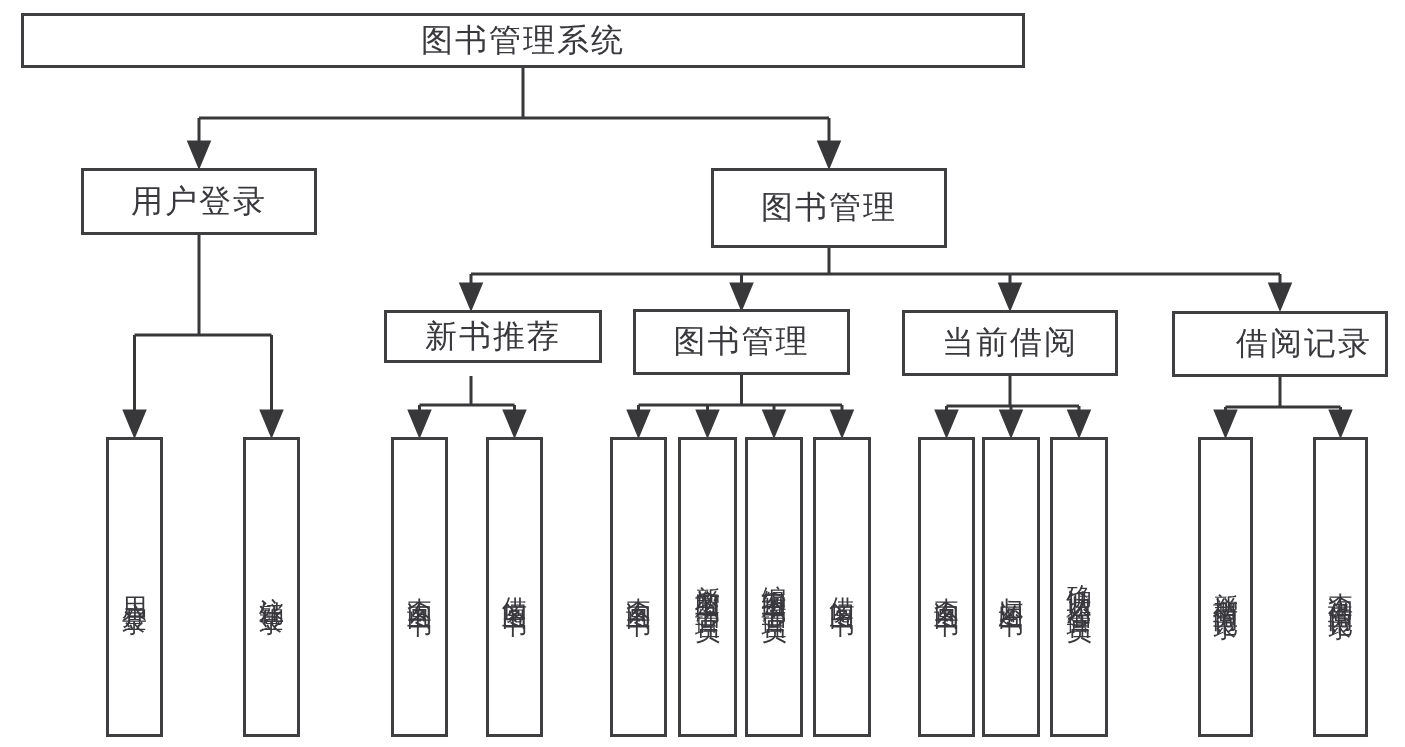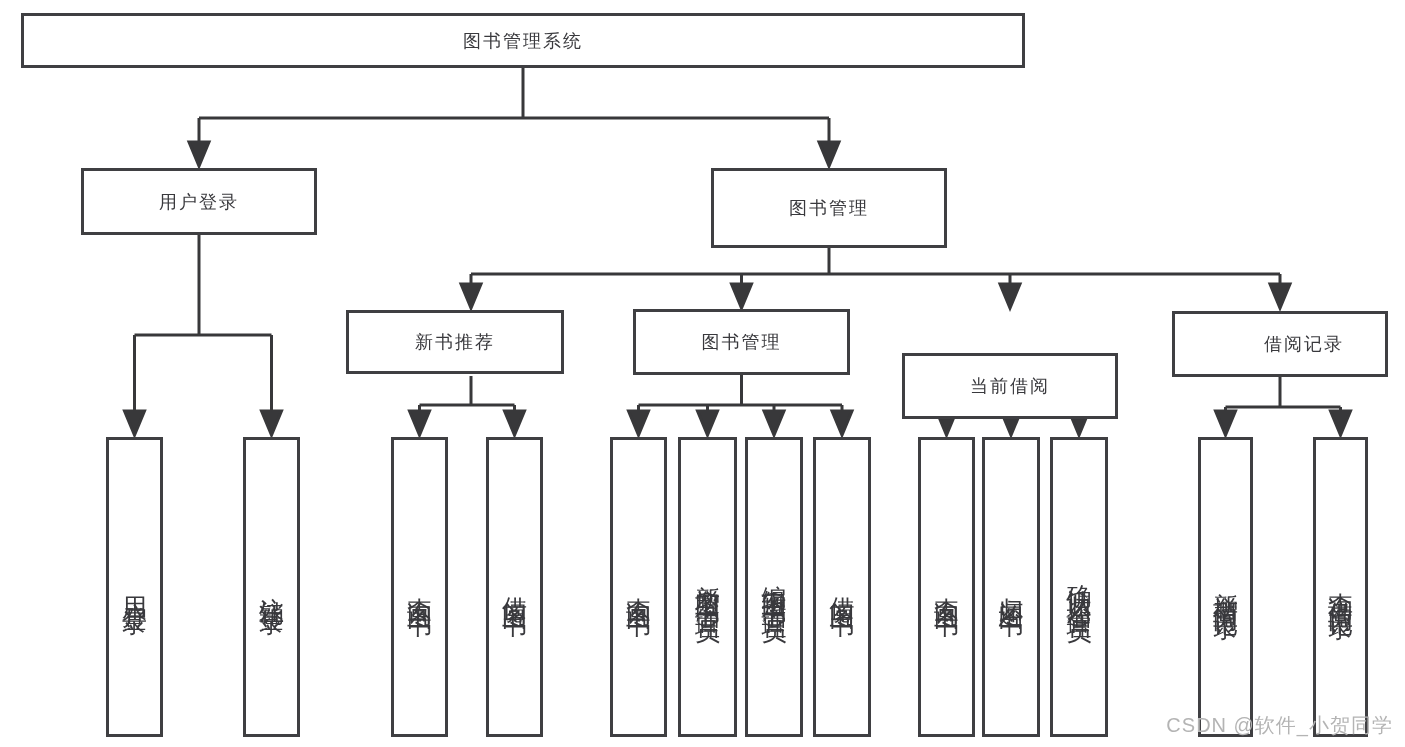--- a/index.html
+++ b/index.html
@@ -13,21 +13,21 @@
     overflow: hidden;
   }
   svg.wires { position: absolute; left: 0; top: 0; width: 1405px; height: 747px; }
   .hbox {
     position: absolute;
     border: 3px solid #3f3f42;
     background: #ffffff;
     display: flex;
     align-items: center;
     justify-content: center;
-    font-size: 18px;
+    font-size: 32px;
     letter-spacing: 2px;
     color: #39393d;
     white-space: nowrap;
   }
   .vbox {
     position: absolute;
     top: 437px;
     height: 300px;
     border: 3px solid #3f3f42;
     background: #ffffff;
@@ -106,27 +106,27 @@
     <span>图书管理系统</span>
   </div>
 
   <div class="hbox" style="left:81px; top:168px; width:236px; height:67px;">
     <span>用户登录</span>
   </div>
   <div class="hbox" style="left:711px; top:168px; width:236px; height:80px;">
     <span>图书管理</span>
   </div>
 
-  <div class="hbox" style="left:346px; top:310px; width:218px; height:64px;justify-content:center;">
+  <div class="hbox" style="left:384px; top:310px; width:218px; height:53px;justify-content:center;">
     <span>新书推荐</span>
   </div>
   <div class="hbox" style="left:633px; top:309px; width:217px; height:66px;">
     <span>图书管理</span>
   </div>
-  <div class="hbox" style="left:902px; top:310px; width:216px; height:66px;margin-top:43px;">
+  <div class="hbox" style="left:902px; top:310px; width:216px; height:66px;">
     <span>当前借阅</span>
   </div>
   <div class="hbox" style="left:1172px; top:311px; width:216px; height:66px;padding-left:48px;">
     <span>借阅记录</span>
   </div>
 
   <div class="vbox" style="left:106px; width:57px;">
     <span class="vtext">用户登录</span>
   </div>
   <div class="vbox" style="left:243px; width:57px;">
@@ -163,15 +163,14 @@
     <span class="vtext">确认归还（管理员）</span>
   </div>
 
   <div class="vbox" style="left:1198px; width:55px;">
     <span class="vtext">新增借阅记录</span>
   </div>
   <div class="vbox" style="left:1313px; width:55px;">
     <span class="vtext">查询借阅记录</span>
   </div>
 
-  <div class="watermark">CSDN @软件_小贺同学</div>
 
 </div>
 
 </body></html>

